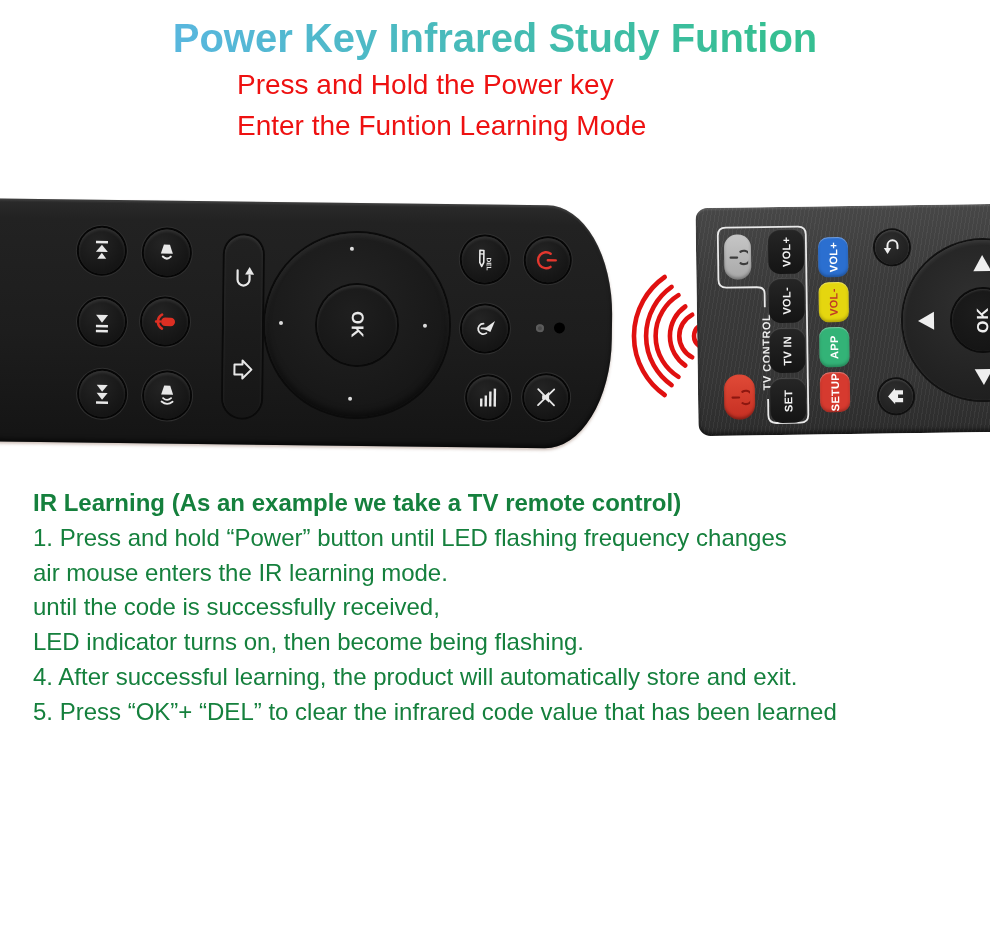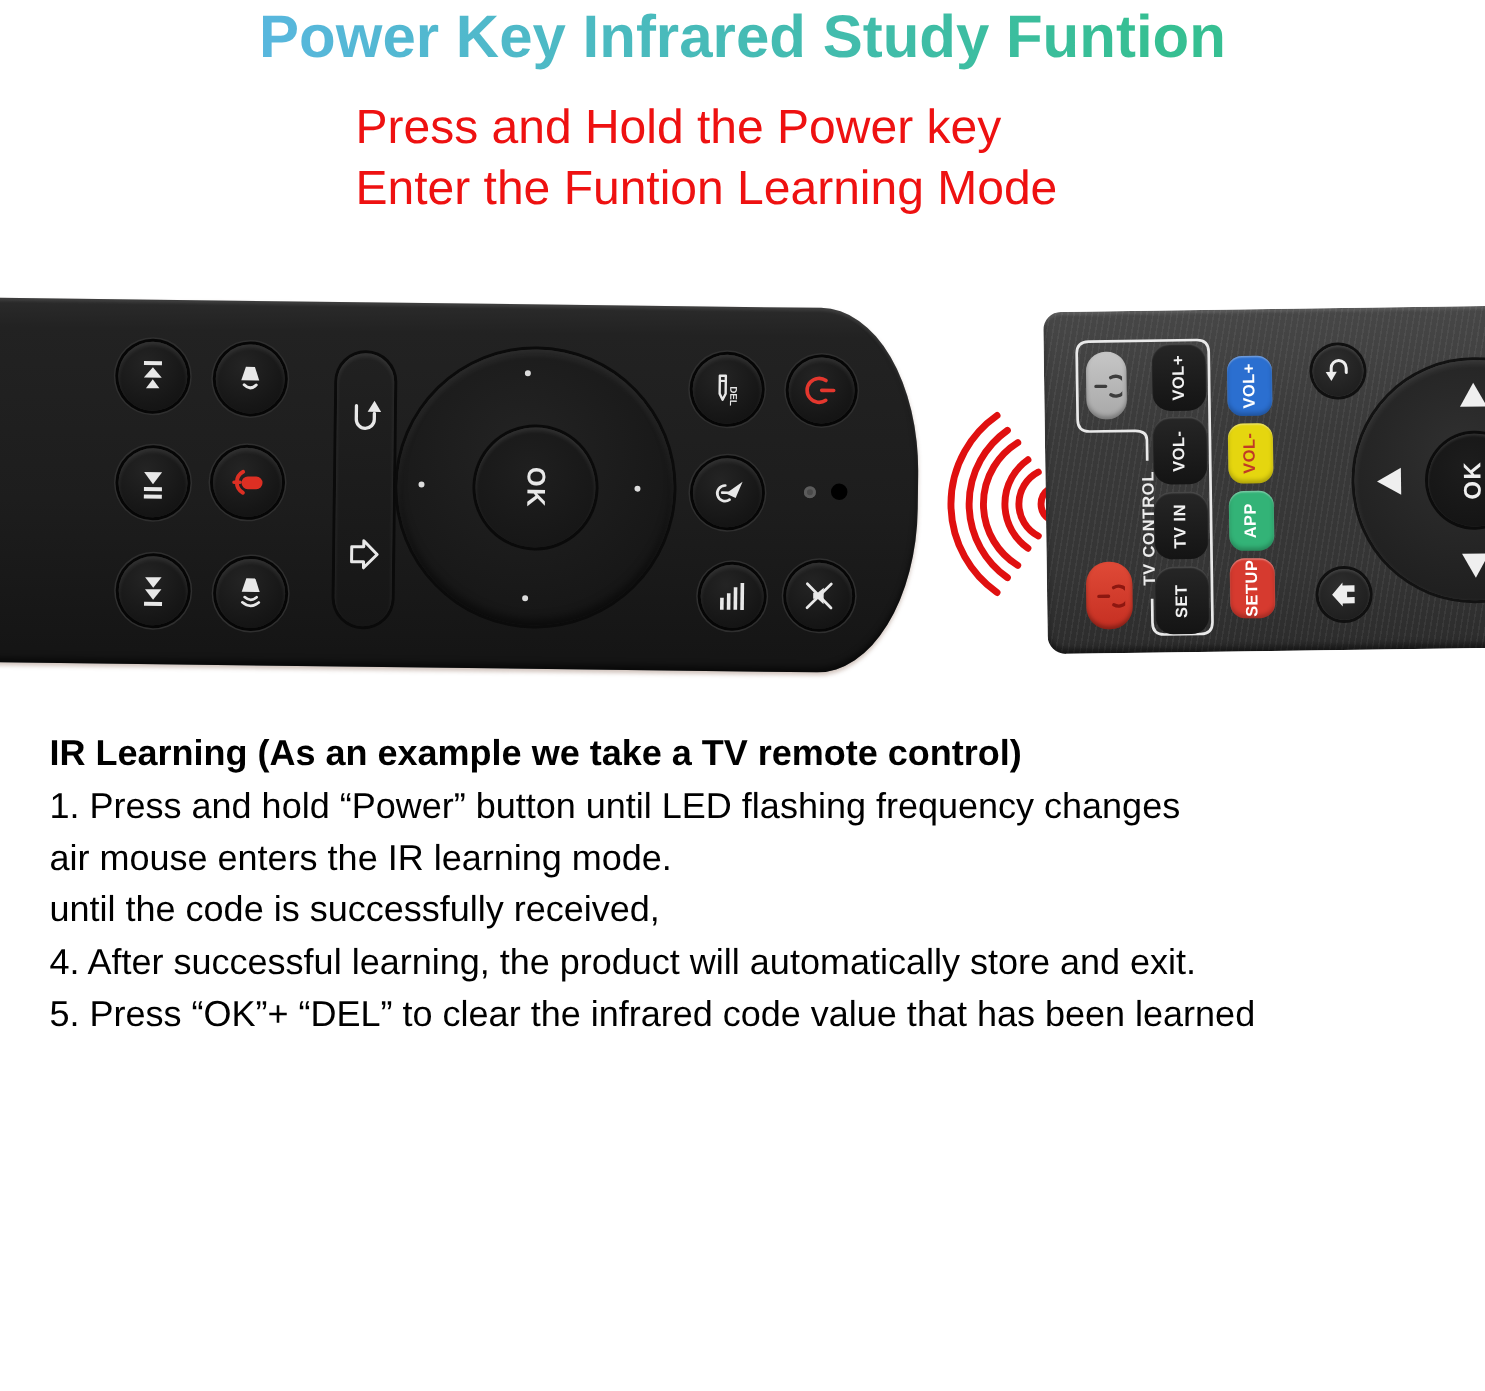--- a/index.html
+++ b/index.html
@@ -1,24 +1,24 @@
 <!DOCTYPE html>
 <html><head>
 <meta charset="utf-8">
 <style>
   html,body{margin:0;padding:0;background:#fff;}
   .canvas{position:relative;width:990px;height:927px;background:#fff;overflow:hidden;
           font-family:"Liberation Sans", sans-serif;}
 
   
-  .title{position:absolute;left:0;right:0;top:0;margin:3px;text-align:center;
+  .title{position:absolute;left:0;right:0;top:0;margin:16px;text-align:center;
          font-size:40px;font-weight:bold;letter-spacing:0px;
          background:linear-gradient(90deg,#58b7dd 18%,#36bf92 78%);
          -webkit-background-clip:text;background-clip:text;color:transparent;}
-  .subtitle{position:absolute;left:237px;top:64px;font-size:32px;line-height:41px;
+  .subtitle{position:absolute;left:237px;top:64px;font-size:28px;line-height:41px;
             color:#ee1111;font-weight:400;}
 
   
   .airmouse{position:absolute;left:-50px;top:202px;width:662px;height:243px;
             background:linear-gradient(180deg,#2b2b2b 0%,#222 8%,#1d1d1d 55%,#151515 96%);
             border-radius:0 66px 66px 0 / 0 110px 110px 0;
             box-shadow:inset 0 2px 2px rgba(255,255,255,.10), inset 0 -3px 4px rgba(0,0,0,.6), 0 2px 3px rgba(120,80,60,.35);
             transform:rotate(.7deg);}
   .am-btn{position:absolute;border-radius:50%;
           background:radial-gradient(circle at 40% 32%,#242424 0%,#161616 65%,#101010 100%);
@@ -80,21 +80,21 @@
   .tv-dpad-outer{position:absolute;left:206px;top:36px;width:160px;height:160px;border-radius:50%;
             background:radial-gradient(circle at 45% 38%,#303030,#222 62%,#191919);
             box-shadow:0 0 0 2px #121212, inset 0 2px 4px rgba(255,255,255,.10);}
   .tv-dpad-inner{position:absolute;left:255px;top:85px;width:62px;height:62px;border-radius:50%;
             background:radial-gradient(circle at 45% 35%,#1d1d1d,#121212);
             box-shadow:0 0 0 2px #0c0c0c, inset 0 1px 2px rgba(255,255,255,.12);
             display:flex;align-items:center;justify-content:center;}
   .tv-ok{color:#efefef;font-size:16px;font-weight:bold;transform:rotate(-90deg);letter-spacing:1px;}
 
   
-  .instructions{position:absolute;left:33px;top:486px;color:#000000;font-size:24px;line-height:34.8px;}
+  .instructions{position:absolute;left:33px;top:486px;color:#15803d;font-size:24px;line-height:34.8px;}
   .ins-head{font-weight:bold;}
 
   .ic{display:block;}
 </style>
 </head>
 <body>
 
 <div class="canvas">
 
   <h1 class="title">Power Key Infrared Study Funtion</h1>
@@ -285,17 +285,18 @@
     <div class="tv-dpad-inner">
       <span class="tv-ok">OK</span>
     </div>
   </div>
 
   <div class="instructions">
     <div class="ins-head">IR Learning (As an example we take a TV remote control)</div>
     <div class="ins-line">1. Press and hold “Power” button until LED flashing frequency changes</div>
     <div class="ins-line">air mouse enters the IR learning mode.</div>
     <div class="ins-line">until the code is successfully received,</div>
+    <div class="ins-line">LED indicator turns on, then become being flashing.</div>
     <div class="ins-line">4. After successful learning, the product will automatically store and exit.</div>
     <div class="ins-line">5. Press “OK”+ “DEL” to clear the infrared code value that has been learned</div>
   </div>
 
 </div>
 
 </body></html>

